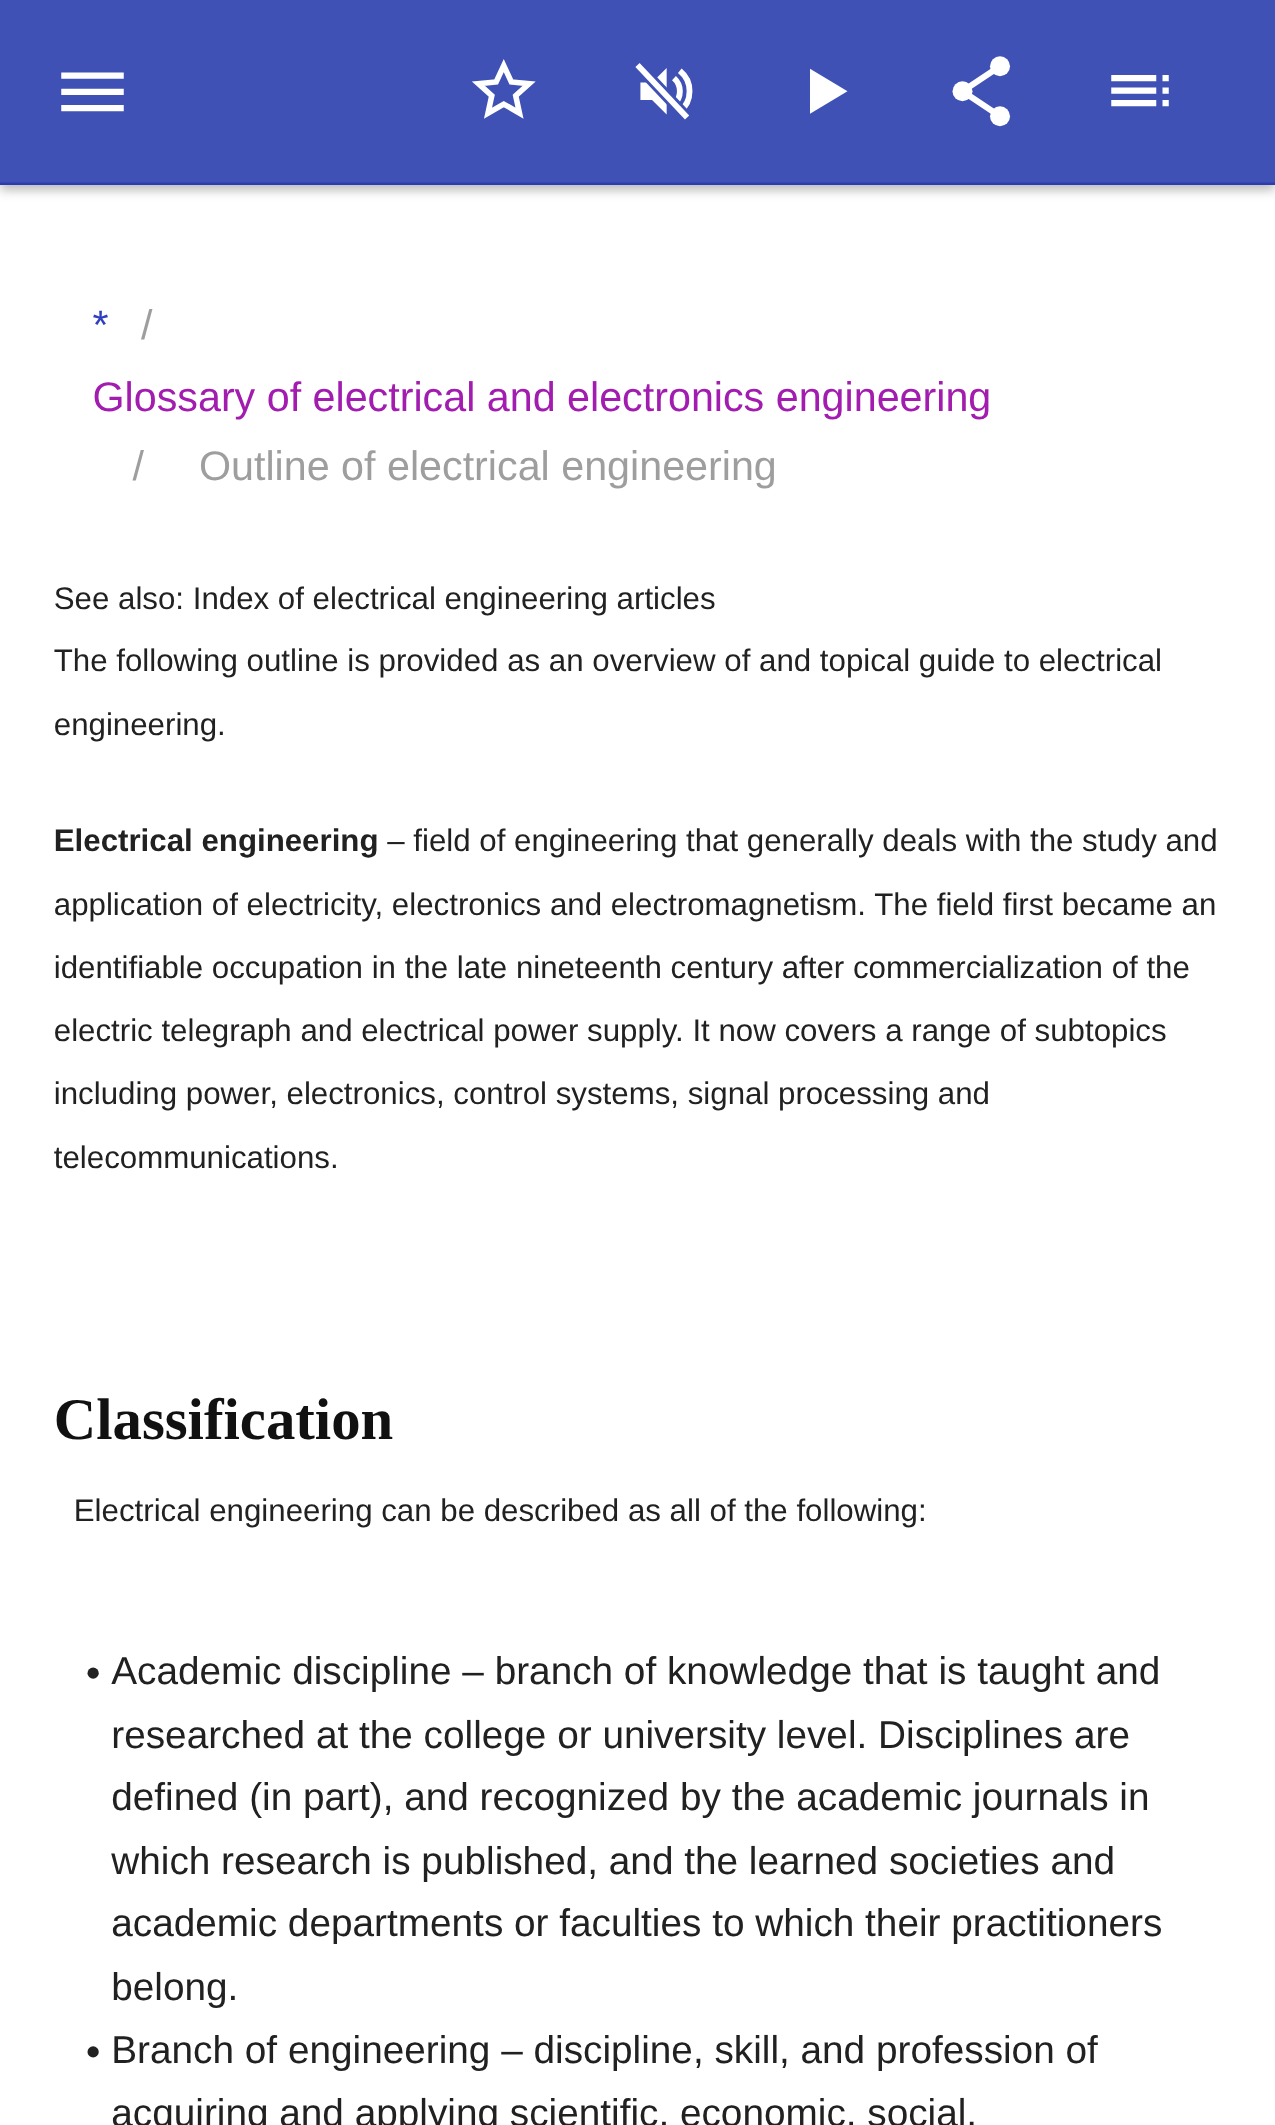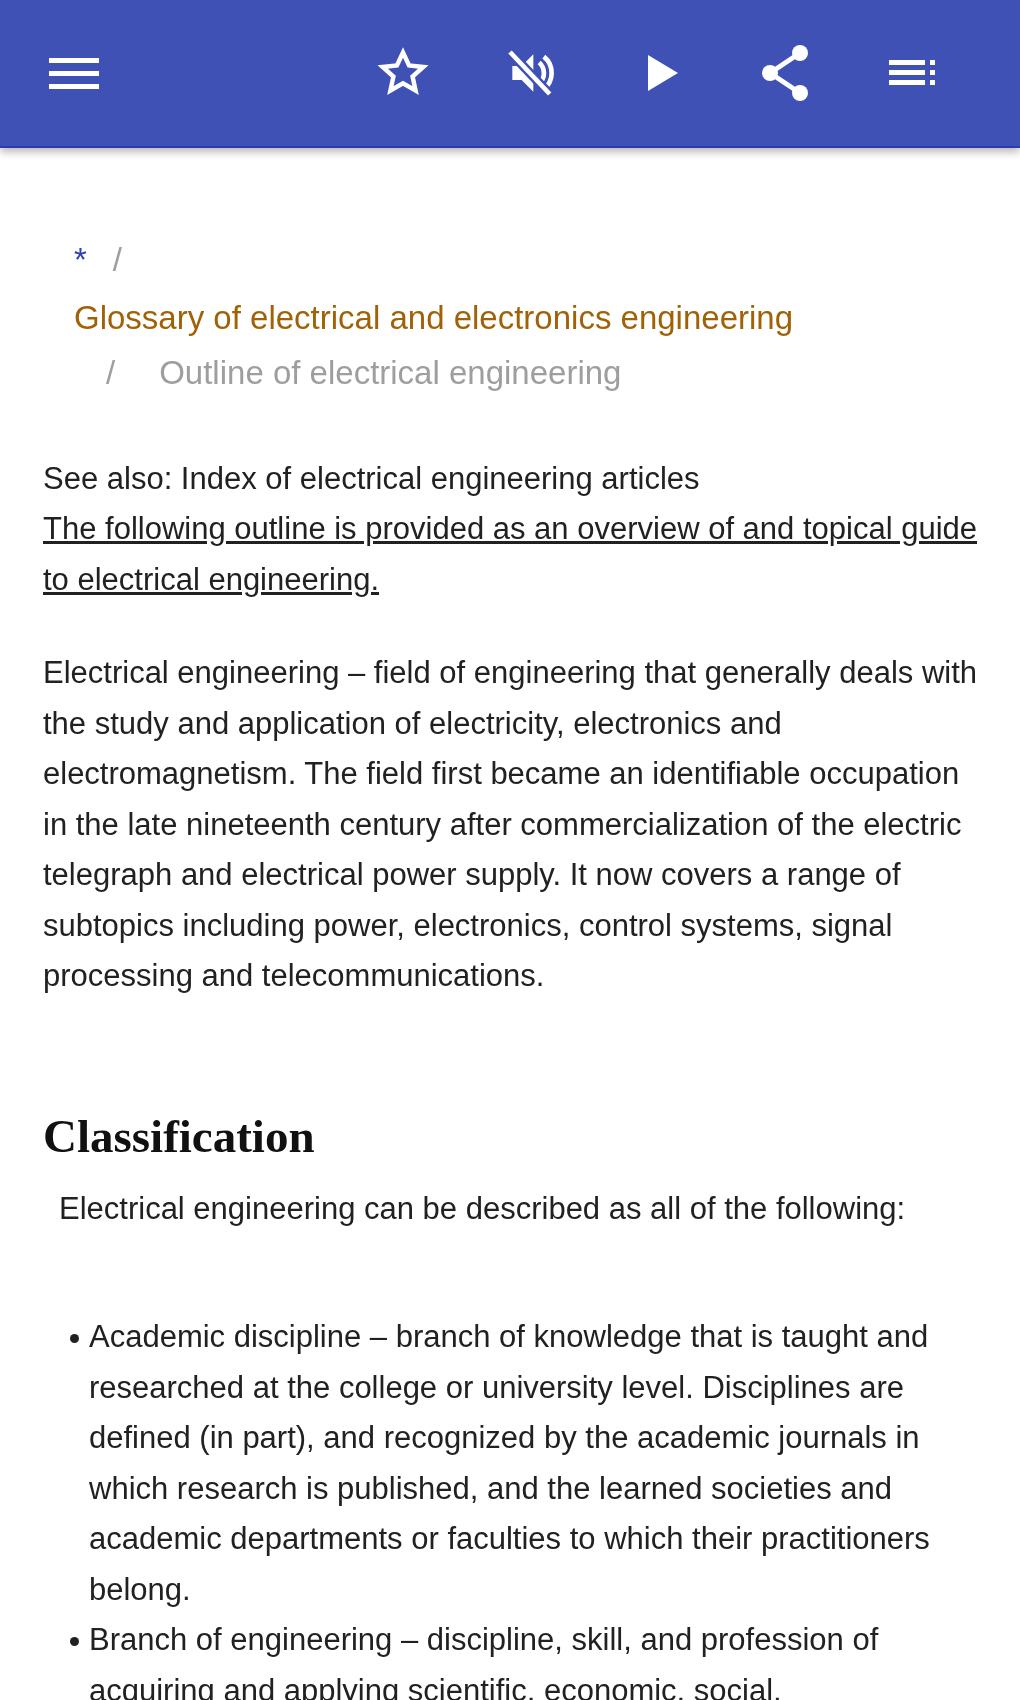--- a/index.html
+++ b/index.html
@@ -30,29 +30,29 @@
   #btn-share { left: 756px; }
   #btn-toc { left: 883px; }
 
   .content { position: absolute; left: 0; top: 148px; width: 1020px; }
 
   .crumbs { position: absolute; left: 0; top: 0; width: 1020px; }
   .crumb-row { position: absolute; white-space: nowrap; font-size: 33px; line-height: 40px; }
   .crumb-root { left: 74px; top: 92px; color: #2f3fbf; }
   .crumb-sep { color: #9e9e9e; }
   .crumb-root .crumb-sep { margin-left: 26px; }
-  .crumb-link { left: 74px; top: 150px; color: #a16207; }
+  .crumb-link { left: 74px; top: 150px; color: #a21caf; }
   .crumb-current-row { left: 106px; top: 205px; color: #9e9e9e; }
   .crumb-current-row .crumb-current { margin-left: 44px; }
 
-  .body-text { position: absolute; left: 43px; width: 940px; font-size: 31px; line-height: 50.5px; color: #212121; }
+  .body-text { position: absolute; left: 43px; width: 940px; font-size: 25px; line-height: 50.5px; color: #212121; }
   .see-also { top: 306px; }
-  .intro { top: 356px; text-decoration: underline; }
+  .intro { top: 356px; }
   .lead { top: 500px; }
-  .lead b { font-weight: normal; }
+  .lead b { font-weight: bold; }
   .section-heading {
     position: absolute; left: 43px; top: 958px;
     font-size: 47px; font-weight: bold; line-height: 60px; color: #111; font-family: Liberation Serif, serif;
   }
   .section-intro { top: 1020px; }
 
   .list { position: absolute; left: 0; top: 1164px; width: 1020px; margin: 0; padding: 0; list-style: none; }
   .list li { position: relative; padding-left: 89px; width: 850px; font-size: 31px; line-height: 50.5px; color: #212121; }
   .list .bullet {
     position: absolute; left: 70px; top: 22px; width: 9px; height: 9px; border-radius: 50%; background: #212121;

